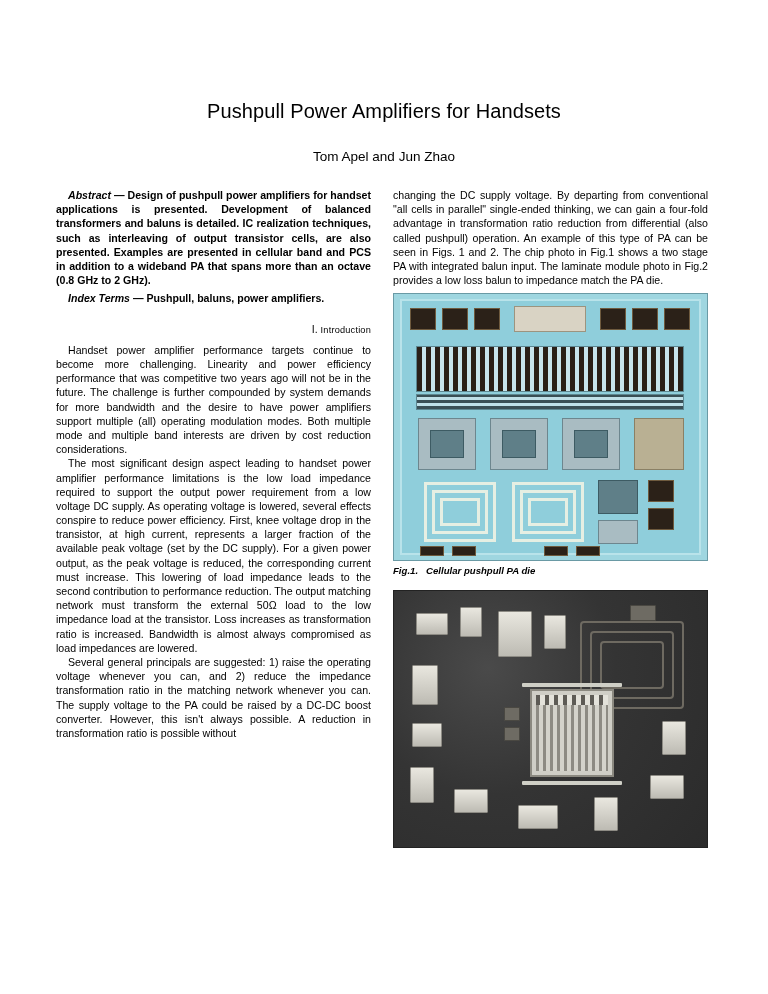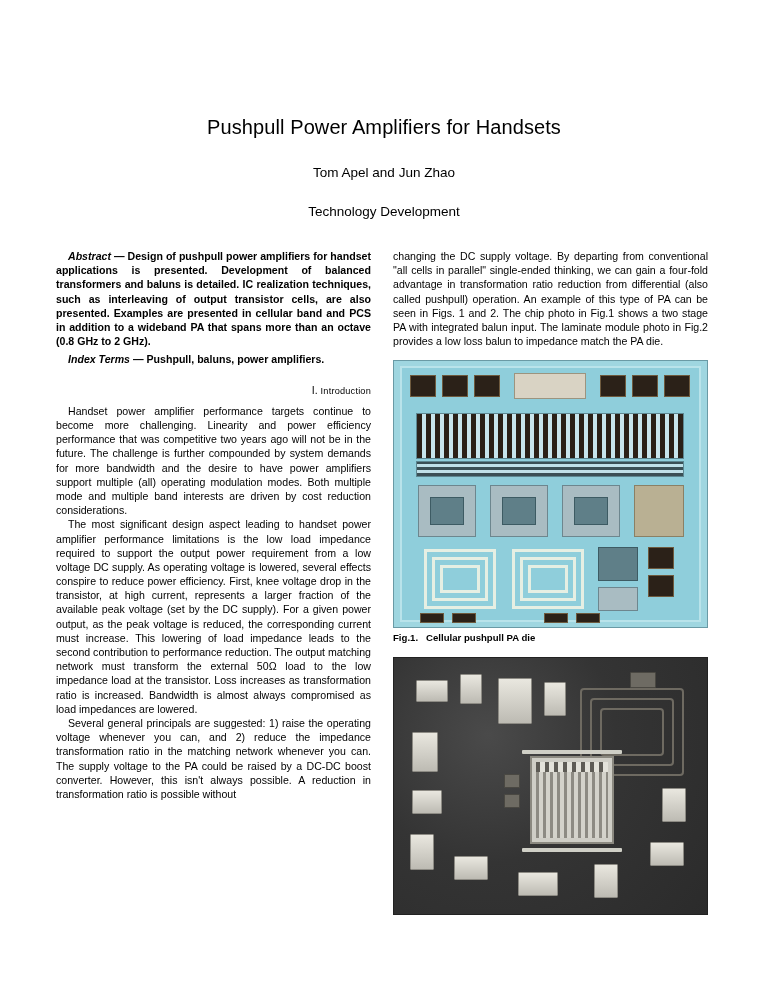--- a/index.html
+++ b/index.html
@@ -19,21 +19,21 @@
     width: 768px;
     height: 994px;
     box-sizing: border-box;
     padding: 100px 56px 20px 56px;
   }
   .title {
     text-align: center;
     font-size: 20px;
     font-weight: normal;
     letter-spacing: 0.1px;
-    margin: 16px 0 26px 0;
+    margin: 0 0 26px 0;
   }
   .authors {
     text-align: center;
     font-size: 13.5px;
     margin: 0 0 24px 0;
   }
   .affiliation {
     text-align: center;
     font-size: 13.5px;
     margin: 0 0 30px 0;
@@ -222,21 +222,20 @@
     background: repeating-linear-gradient(90deg, #5d5b55 0 4px, #e3e2da 4px 9px);
   }
 </style>
 </head>
 <body>
 
 <div class="page">
 
   <h1 class="title">Pushpull Power Amplifiers for Handsets</h1>
   <div class="authors">Tom Apel and Jun Zhao</div>
-  <div class="affiliation">Technology Development</div>
 
   <div class="columns">
 
     <div class="col">
 
       <p class="abstract"><span class="lead">Abstract</span><span>&nbsp;</span><span>—</span>&nbsp;<span>Design of pushpull power amplifiers for handset applications is presented. Development of balanced transformers and baluns is detailed. IC realization techniques, such as interleaving of output transistor cells, are also presented. Examples are presented in cellular band and PCS in addition to a wideband PA that spans more than an octave (0.8 GHz to 2 GHz).</span></p>
 
       <p class="indexterms"><span class="lead">Index Terms</span>&nbsp;<span>—</span>&nbsp;<span>Pushpull, baluns, power amplifiers.</span></p>
 
       <p class="section-head"><span class="num">I.</span>&nbsp;<span class="smallcaps">Introduction</span></p>
@@ -244,21 +243,21 @@
       <p>Handset power amplifier performance targets continue to become more challenging. Linearity and power efficiency performance that was competitive two years ago will not be in the future. The challenge is further compounded by system demands for more bandwidth and the desire to have power amplifiers support multiple (all) operating modulation modes. Both multiple mode and multiple band interests are driven by cost reduction considerations.</p>
       <p>The most significant design aspect leading to handset power amplifier performance limitations is the low load impedance required to support the output power requirement from a low voltage DC supply. As operating voltage is lowered, several effects conspire to reduce power efficiency. First, knee voltage drop in the transistor, at high current, represents a larger fraction of the available peak voltage (set by the DC supply). For a given power output, as the peak voltage is reduced, the corresponding current must increase. This lowering of load impedance leads to the second contribution to performance reduction. The output matching network must transform the external 50Ω load to the low impedance load at the transistor. Loss increases as transformation ratio is increased. Bandwidth is almost always compromised as load impedances are lowered.</p>
       <p>Several general principals are suggested: 1) raise the operating voltage whenever you can, and 2) reduce the impedance transformation ratio in the matching network whenever you can. The supply voltage to the PA could be raised by a DC-DC boost converter. However, this isn't always possible. A reduction in transformation ratio is possible without</p>
 
     </div>
 
     <div class="col">
 
       <p class="noindent">changing the DC supply voltage. By departing from conventional "all cells in parallel" single-ended thinking, we can gain a four-fold advantage in transformation ratio reduction from differential (also called pushpull) operation. An example of this type of PA can be seen in Figs. 1 and 2. The chip photo in Fig.1 shows a two stage PA with integrated balun input. The laminate module photo in Fig.2 provides a low loss balun to impedance match the PA die.</p>
 
-      <div class="fig-block" style="margin-top:12px;">
+      <div class="fig-block" style="margin-top:6px;font-style:italic;">
         <div class="die">
           <div class="frame"></div>
 
           <div class="pad" style="left:16px;  top:14px; width:26px; height:22px;"></div>
           <div class="pad" style="left:48px;  top:14px; width:26px; height:22px;"></div>
           <div class="pad" style="left:80px;  top:14px; width:26px; height:22px;"></div>
           <div class="pad light" style="left:120px; top:12px; width:72px; height:26px;"></div>
           <div class="pad" style="left:206px; top:14px; width:26px; height:22px;"></div>
           <div class="pad" style="left:238px; top:14px; width:26px; height:22px;"></div>
           <div class="pad" style="left:270px; top:14px; width:26px; height:22px;"></div>

